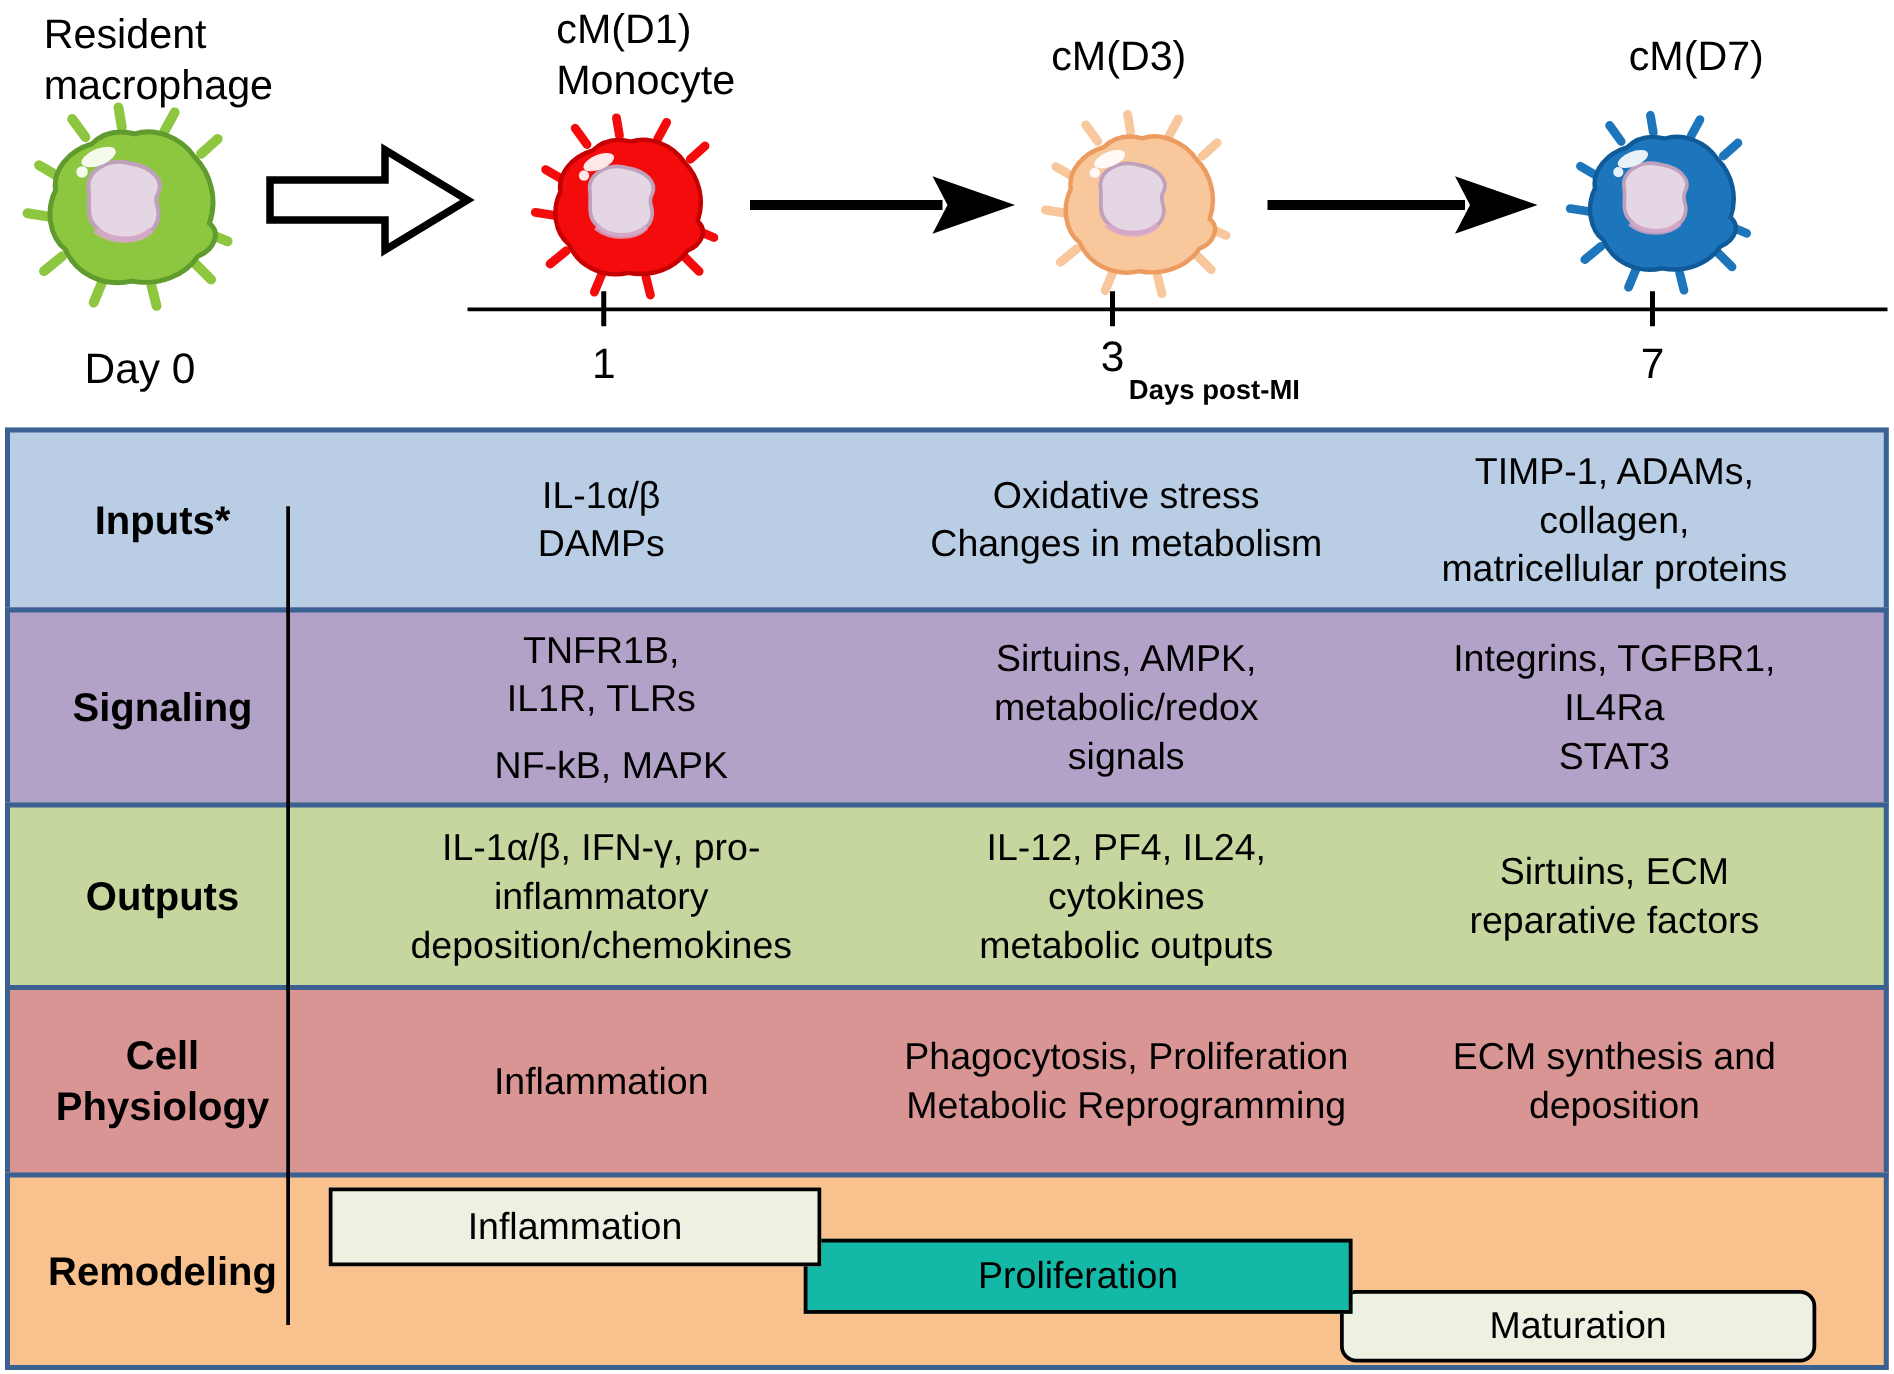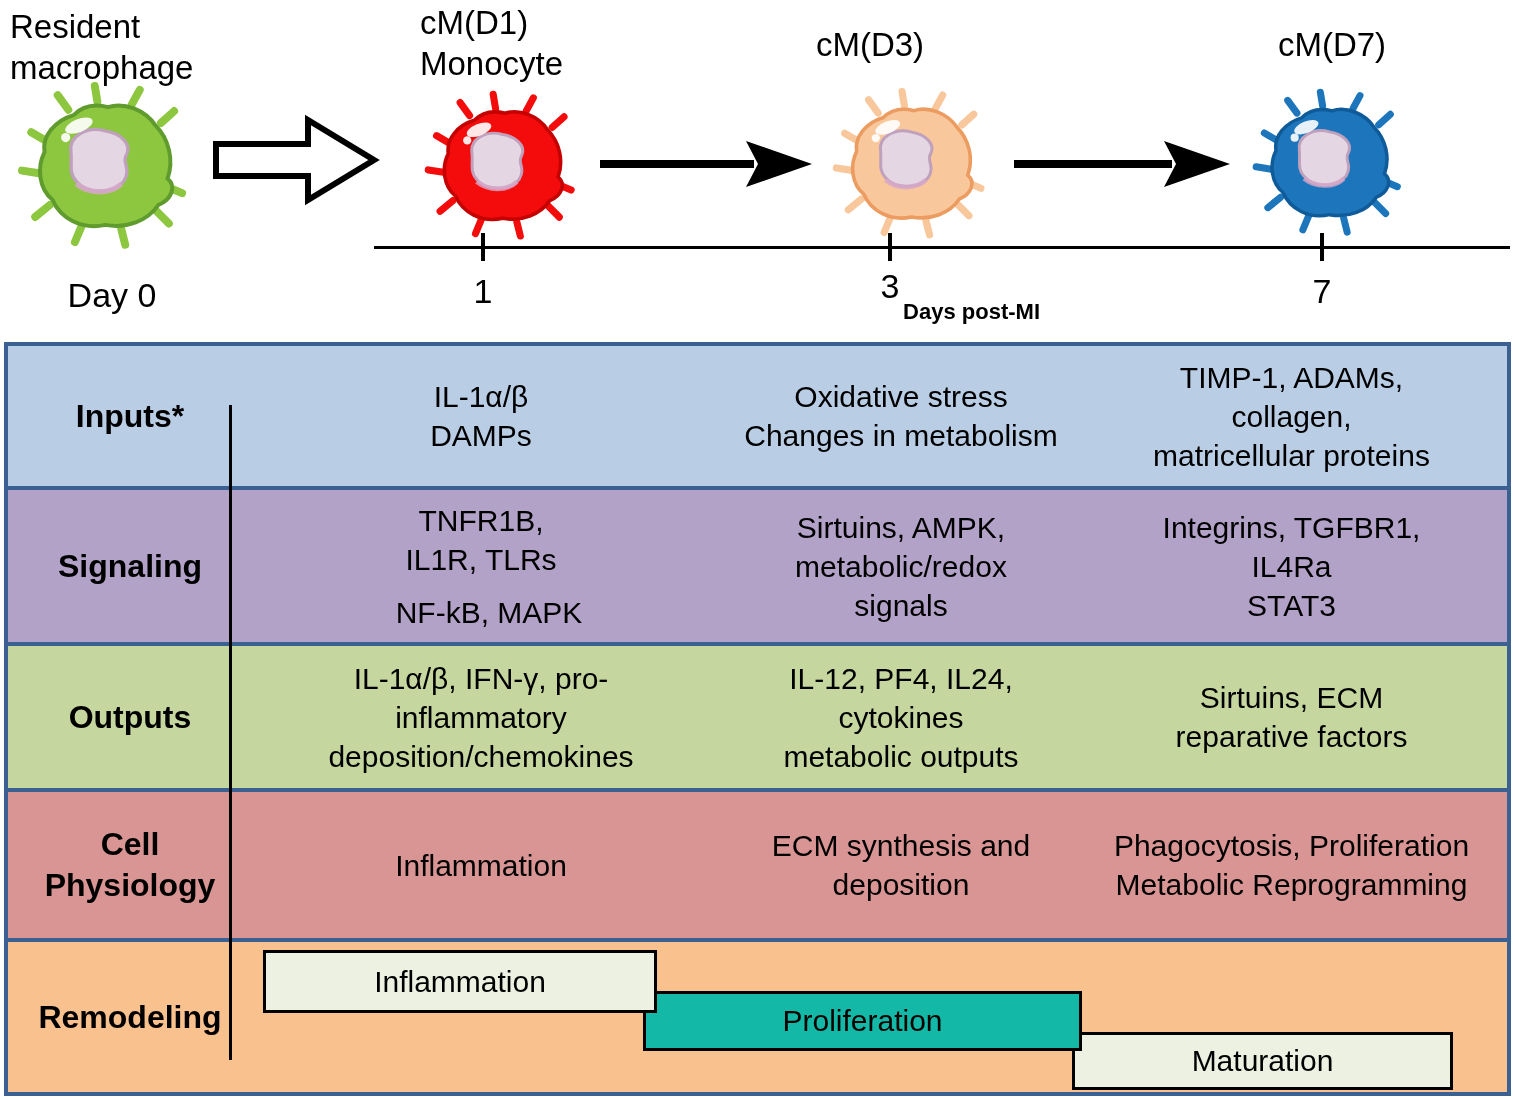--- a/index.html
+++ b/index.html
@@ -1,19 +1,19 @@
 <!DOCTYPE html>
 <html><head>
 <meta charset="utf-8">
 <style>
   html,body{margin:0;padding:0;background:#fff;}
   .canvas{position:relative;width:1515px;height:1099px;background:#ffffff;
           font-family:"Liberation Sans",sans-serif;color:#000;overflow:hidden;}
   .abs{position:absolute;}
-  .stage-label{font-size:33px;line-height:41px;}
+  .stage-label{font-size:33px;line-height:41px;margin-left:25px;}
   .stage-label .line{white-space:nowrap;}
   .stage-label.centered{text-align:center;}
   .day-label{font-size:34px;text-align:center;}
   .axis-label{font-weight:bold;font-size:22px;text-align:right;white-space:nowrap;}
   .timeline-line{height:3px;background:#000;}
   .tick{width:4px;height:28px;background:#000;}
   .table-wrap{position:absolute;left:4px;top:342px;width:1507px;}
   .trow{display:grid;grid-template-columns:228px 490px 350px 1fr;
         border:4px solid #3a6191;margin-top:-4px;position:relative;box-sizing:border-box;}
   .trow:first-child{margin-top:0;}
@@ -28,21 +28,21 @@
   .row-inputs{height:148px;}
   .row-signaling{height:160px;}
   .row-outputs{height:150px;}
   .row-cell-physiology{height:154px;}
   .row-remodeling{height:158px;}
   .vline{position:absolute;left:229px;top:405px;width:3px;height:655px;background:#000;z-index:6;}
   .pbox{position:absolute;border:3px solid #000;display:flex;align-items:center;
         justify-content:center;font-size:30px;box-sizing:border-box;}
   .pbox-inflammation{left:255px;top:8px;width:394px;height:63px;z-index:3;}
   .pbox-proliferation{left:635px;top:49px;width:439px;height:60px;z-index:2;}
-  .pbox-maturation{left:1064px;top:90px;width:381px;height:58px;z-index:1;}
+  .pbox-maturation{left:1064px;top:90px;width:381px;height:58px;z-index:1;border-radius:13px;}
   .nucleus{fill:#e4d6e2;stroke:#bfa0bd;stroke-width:2.5;}
   .nucleus-shade{fill:none;stroke:#d8a9c9;stroke-width:4;opacity:.8;}
   .hl{fill:#ffffff;opacity:.9;}
   svg{display:block;}
 </style>
 </head>
 <body>
 
 <div class="canvas">
 
@@ -239,27 +239,27 @@
     </div>
 
     <div class="trow row-cell-physiology" style="background-color: rgb(217, 148, 148);">
       <div class="trow-label">
           <div class="line">Cell</div>
           <div class="line">Physiology</div>
         </div>
       <div class="tcell cell-d1">
           <div class="line">Inflammation</div>
         </div>
+      <div class="tcell cell-d3">
+          <div class="line">Phagocytosis, Proliferation</div>
+          <div class="line">Metabolic Reprogramming</div>
+        </div>
       <div class="tcell cell-d7">
           <div class="line">ECM synthesis and</div>
           <div class="line">deposition</div>
-        </div>
-      <div class="tcell cell-d3">
-          <div class="line">Phagocytosis, Proliferation</div>
-          <div class="line">Metabolic Reprogramming</div>
         </div>
     </div>
 
     <div class="trow row-remodeling" style="background-color: rgb(249, 193, 142);">
       <div class="trow-label">
           <div class="line">Remodeling</div>
         </div>
       <div class="pbox pbox-inflammation" style="background-color: rgb(237, 241, 226);">
         <span>Inflammation</span>
       </div>

